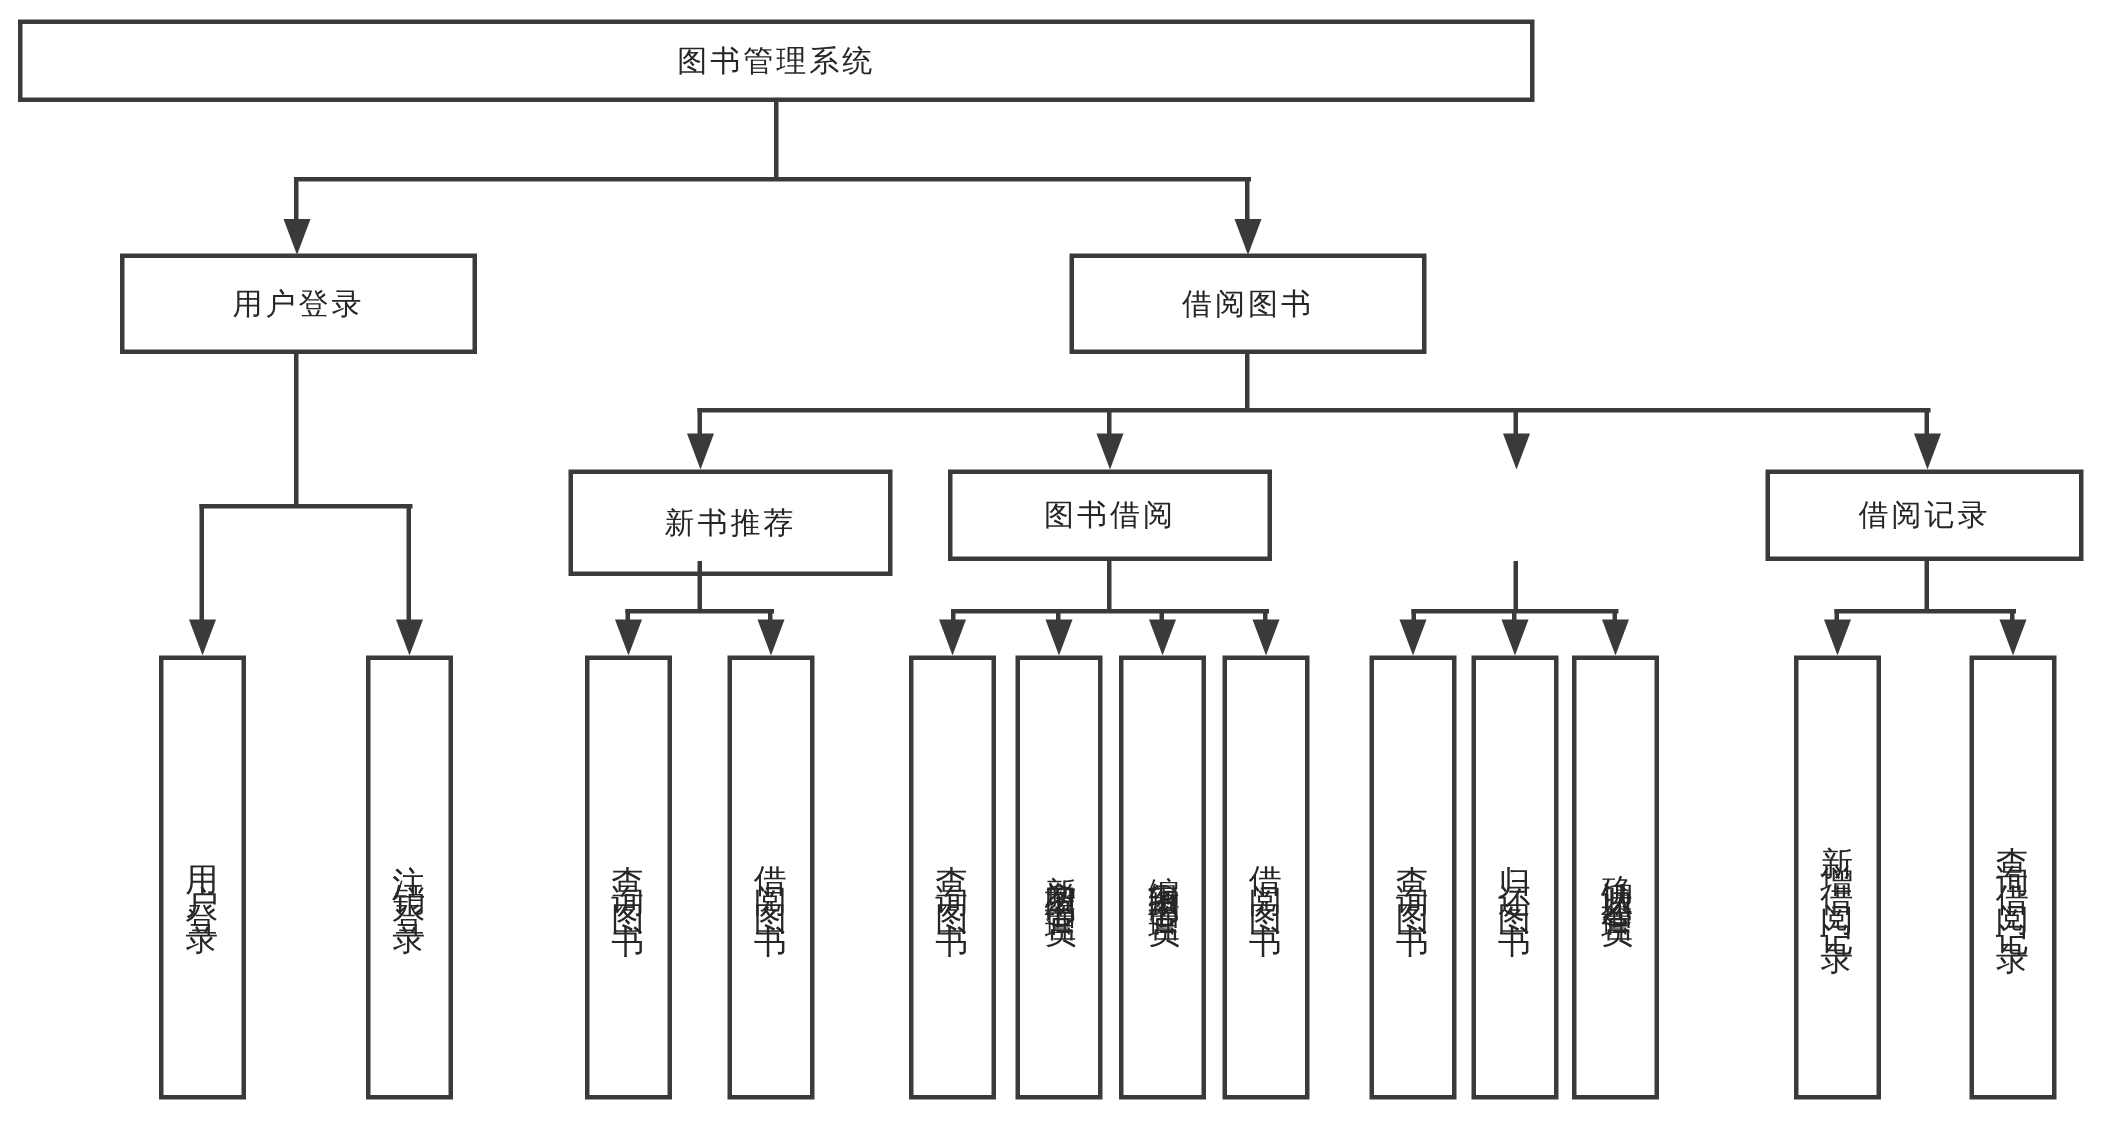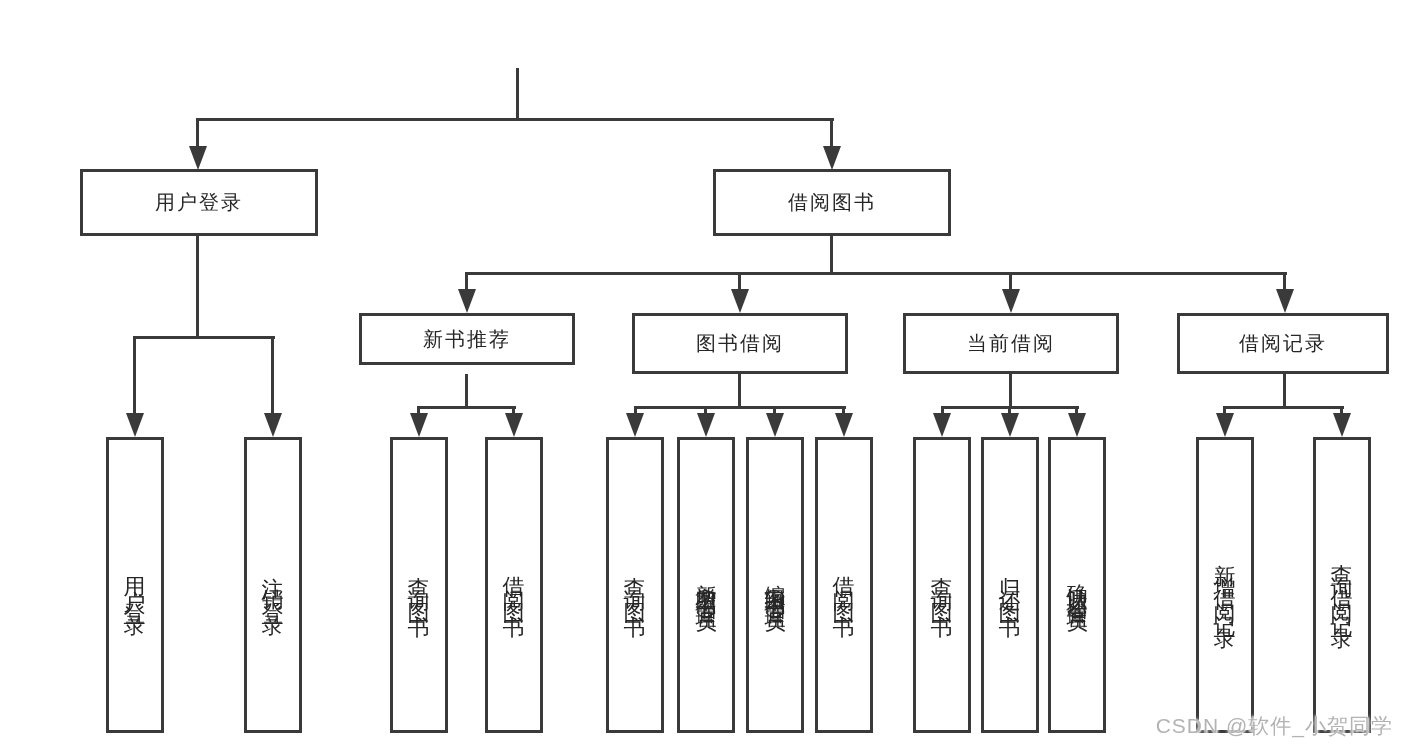--- a/index.html
+++ b/index.html
@@ -39,20 +39,23 @@
     font-size:21px;letter-spacing:1px;color:var(--wm);
     text-shadow:0 0 4px #fff,0 0 2px #fff,1px 1px 2px #fff;
     white-space:nowrap;
   }
 </style>
 </head>
 <body>
 
 <div class="canvas">
 
+  <div class="box" style="left:12px;top:13px;width:1011px;height:55px;">
+    <span class="hlabel">图书管理系统</span>
+  </div>
 
   <div class="vl" style="left:516px;top:68px;height:52px;"></div>
   <div class="hl" style="left:196px;top:118px;width:638px;"></div>
   <div class="vl" style="left:196px;top:118px;height:30px;"></div>
   <div class="vl" style="left:830px;top:118px;height:30px;"></div>
   <div class="arrow" style="left:189px;top:146px;"></div>
   <div class="arrow" style="left:823px;top:146px;"></div>
 
   <div class="box" style="left:80px;top:169px;width:238px;height:67px;">
     <span class="hlabel">用户登录</span>
@@ -72,28 +75,25 @@
   <div class="hl" style="left:465px;top:272px;width:822px;"></div>
   <div class="vl" style="left:465px;top:272px;height:20px;"></div>
   <div class="vl" style="left:738px;top:272px;height:20px;"></div>
   <div class="vl" style="left:1009px;top:272px;height:20px;"></div>
   <div class="vl" style="left:1283px;top:272px;height:20px;"></div>
   <div class="arrow" style="left:458px;top:289px;"></div>
   <div class="arrow" style="left:731px;top:289px;"></div>
   <div class="arrow" style="left:1002px;top:289px;"></div>
   <div class="arrow" style="left:1276px;top:289px;"></div>
 
-  <div class="box" style="left:359px;top:313px;width:216px;height:52px;">
+  <div class="box" style="left:379px;top:313px;width:216px;height:71px;">
     <span class="hlabel">新书推荐</span>
   </div>
   <div class="box" style="left:632px;top:313px;width:216px;height:61px;align-items:center;">
     <span class="hlabel">图书借阅</span>
-  </div>
-  <div class="box" style="left:903px;top:313px;width:216px;height:61px;">
-    <span class="hlabel">当前借阅</span>
   </div>
   <div class="box" style="left:1177px;top:313px;width:212px;height:61px;">
     <span class="hlabel">借阅记录</span>
   </div>
 
   <div class="vl" style="left:465px;top:374px;height:34px;"></div>
   <div class="hl" style="left:417px;top:406px;width:99px;"></div>
   <div class="vl" style="left:417px;top:406px;height:10px;"></div>
   <div class="vl" style="left:512px;top:406px;height:10px;"></div>
   <div class="arrow" style="left:410px;top:413px;"></div>
@@ -163,15 +163,14 @@
     <span class="vlabel ls-tight">确认归还（管理员）</span>
   </div>
 
   <div class="box" style="left:1196px;top:437px;width:58px;height:296px;">
     <span class="vlabel">新增借阅记录</span>
   </div>
   <div class="box" style="left:1313px;top:437px;width:58px;height:296px;">
     <span class="vlabel">查询借阅记录</span>
   </div>
 
-  <div class="watermark">CSDN @软件_小贺同学</div>
 
 </div>
 
 </body></html>

